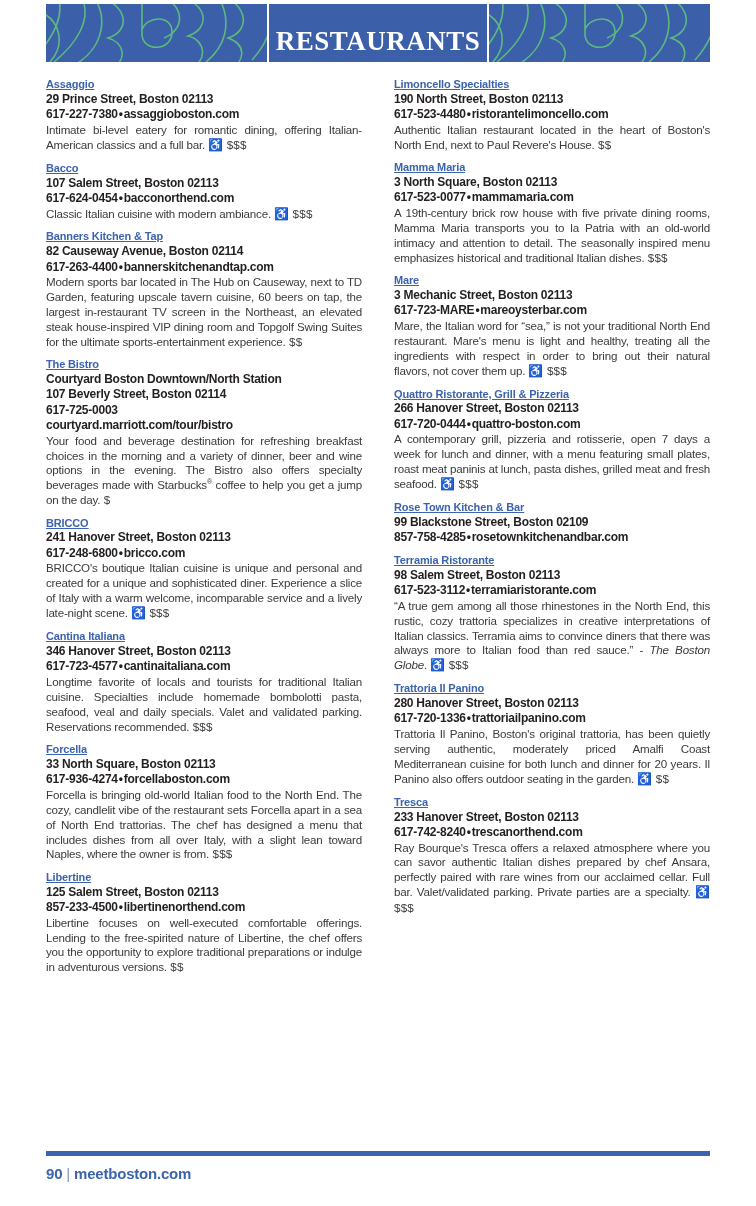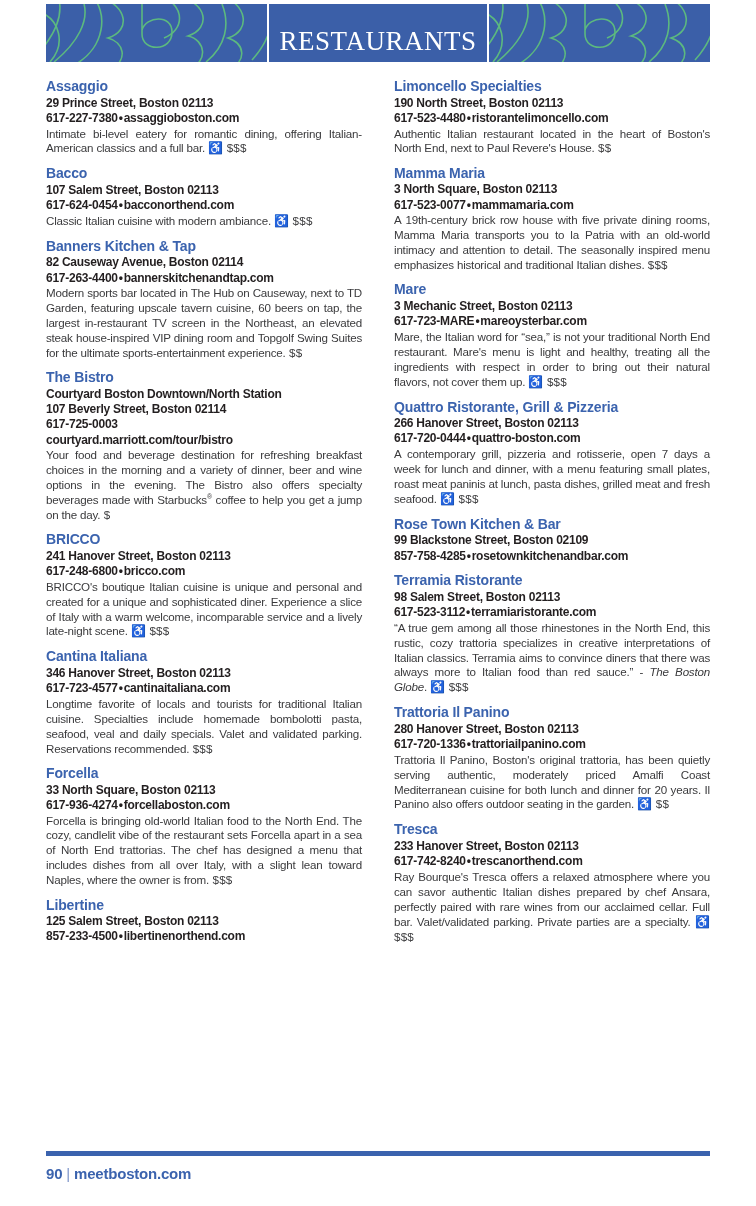--- a/index.html
+++ b/index.html
@@ -40,21 +40,21 @@
   .banner-title {
     flex: 0 0 218px;
     background: #3b5fa8;
     margin: 0 2px;
     display: flex;
     align-items: center;
     justify-content: center;
   }
   .banner-title span {
     font-family: "Liberation Serif", serif;
-    font-weight: 400;
+    font-weight: 700;
     font-size: 27px;
     letter-spacing: 0.5px;
     color: #ffffff;
     line-height: 1;
     white-space: nowrap;
     margin-top: 16px;
   }
 
   
   .columns {
@@ -68,24 +68,25 @@
   .col {
     width: 316px;
   }
 
   .entry {
     margin-bottom: 8.5px;
   }
   .entry-name {
     color: #3b63ae;
     font-weight: 700;
-    font-size: 14px;
+    font-size: 11px;
     line-height: 1.22;
     letter-spacing: -0.15px;
     margin-bottom: 0.5px;
+    text-decoration: underline;
   }
   .entry-line {
     font-weight: 700;
     font-size: 12px;
     line-height: 1.27;
     letter-spacing: -0.25px;
     color: #231f20;
   }
   .entry-desc {
     font-size: 11.6px;
@@ -224,20 +225,21 @@
       <div class="entry">
         <div class="entry-name">Forcella</div>
         <div class="entry-line">33 North Square, Boston 02113</div>
         <div class="entry-line"><span>617-936-4274</span><span class="sep"> • </span><span>forcellaboston.com</span></div>
         <div class="entry-desc"><span>Forcella is bringing old-world Italian food to the North End. The cozy, candlelit vibe of the restaurant sets Forcella apart in a sea of North End trattorias. The chef has designed a menu that includes dishes from all over Italy, with a slight lean toward Naples, where the owner is from.</span><span class="price"> $$$</span></div>
       </div>
       <div class="entry">
         <div class="entry-name">Libertine</div>
         <div class="entry-line">125 Salem Street, Boston 02113</div>
         <div class="entry-line"><span>857-233-4500</span><span class="sep"> • </span><span>libertinenorthend.com</span></div>
+        <div class="entry-desc"><span>Libertine focuses on well-executed comfortable offerings. Lending to the free-spirited nature of Libertine, the chef offers you the opportunity to explore traditional preparations or indulge in adventurous versions.</span><span class="price"> $$</span></div>
       </div>
     </div>
   <div class="col">
       <div class="entry">
         <div class="entry-name">Limoncello Specialties</div>
         <div class="entry-line">190 North Street, Boston 02113</div>
         <div class="entry-line"><span>617-523-4480</span><span class="sep"> • </span><span>ristorantelimoncello.com</span></div>
         <div class="entry-desc"><span>Authentic Italian restaurant located in the heart of Boston's North End, next to Paul Revere's House.</span><span class="price"> $$</span></div>
       </div>
       <div class="entry">

